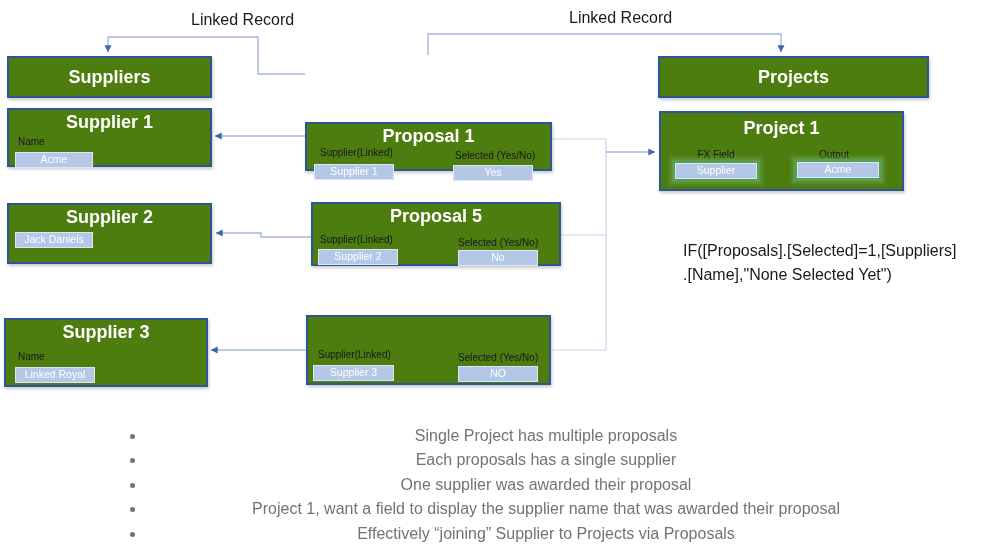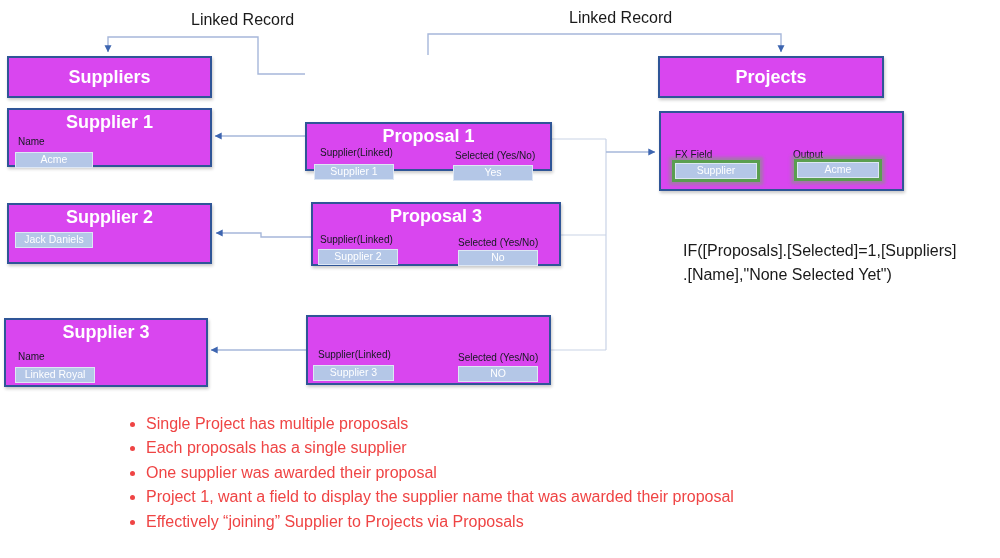--- a/index.html
+++ b/index.html
@@ -5,44 +5,44 @@
   html,body { margin:0; padding:0; background:#ffffff; }
   .canvas {
     position:relative; width:1000px; height:558px; background:#ffffff;
     font-family:"Liberation Sans", sans-serif; overflow:hidden;
   }
   .wires { position:absolute; left:0; top:0; }
   .wire { fill:none; stroke:#a6b7da; stroke-width:1.4; }
   .wire.light { stroke:#c9d3e6; stroke-width:1.2; }
 
   .box {
-    position:absolute; background:#d946ef; border:2px solid #2F5597;
+    position:absolute; background:#4d7c0f; border:2px solid #2F5597;
     box-sizing:border-box; color:#ffffff;
     box-shadow:1px 2px 3px rgba(0,0,0,0.22);
   }
   .hdr { display:flex; align-items:center; justify-content:center;
          font-size:18px; font-weight:bold; }
   .rtitle { text-align:center; font-size:18px; font-weight:bold; margin-top:2px; }
 
   .lbl { position:absolute; font-size:10px; color:#15191f; white-space:nowrap; }
   .fld {
     position:absolute; height:16px; background:#B4C7E7;
     border:1px solid #dde7f4; box-sizing:border-box;
     color:#ffffff; font-size:10.5px; line-height:13px; text-align:center;
     white-space:nowrap; overflow:hidden;
   }
   .fld.green {
     box-shadow:0 0 0 3px #5a9e50, 0 0 3px 6px rgba(106,174,96,0.45);
   }
-  .lbl.ctr { text-align:left; }
+  .lbl.ctr { text-align:center; }
 
   
   #hdr-suppliers { left:7px;   top:56px; width:205px; height:42px; }
   #hdr-proposals { left:305px; top:53px; width:252px; height:39px; }
-  #hdr-projects  { left:658px; top:56px; width:226px; height:42px; }
+  #hdr-projects  { left:658px; top:56px; width:271px; height:42px; }
 
   
   #sup1 { left:7px; top:108px; width:205px; height:59px; }
   #sup1 .lbl { left:9px;  top:26px; }
   #sup1 .fld { left:6px;  top:42px; width:78px; }
   #sup2 { left:7px; top:203px; width:205px; height:61px; }
   #sup2 .lbl { left:9px;  top:28px; }
   #sup2 .fld { left:6px;  top:27px; width:78px; }
   #sup3 { left:4px; top:318px; width:204px; height:69px; }
   #sup3 .lbl { left:12px; top:31px; }
@@ -75,22 +75,22 @@
 
   .lrlabel { position:absolute; font-size:16px; color:#1a1a1a; white-space:nowrap; }
   #lr-left  { left:191px; top:11px; }
   #lr-right { left:569px; top:9px;  }
 
   .formula {
     position:absolute; left:683px; top:239px; width:320px;
     font-size:16px; line-height:24px; color:#1a1a1a;
   }
   .notes {
-    position:absolute; left:122px; top:412px; margin:0; padding-left:24px;
-    font-size:16px; color:#ef4444; width:800px;
+    position:absolute; left:122px; top:424px; margin:0; padding-left:24px;
+    font-size:16px; color:#737373; width:800px;text-align:center;
   }
   .notes li { line-height:24.4px; }
 </style>
 </head>
 <body>
 
 <div class="canvas">
 
   <svg class="wires" width="1000" height="558">
     <defs>
@@ -140,34 +140,35 @@
   </div>
 
   <div class="box rec" id="prop1">
     <div class="rtitle">Proposal 1</div>
     <div class="lbl lbl1">Supplier(Linked)</div>
     <div class="fld fld1">Supplier 1</div>
     <div class="lbl lbl2">Selected (Yes/No)</div>
     <div class="fld fld2">Yes</div>
   </div>
   <div class="box rec" id="prop2">
-    <div class="rtitle">Proposal 3</div>
+    <div class="rtitle">Proposal 5</div>
     <div class="lbl lbl1">Supplier(Linked)</div>
     <div class="fld fld1">Supplier 2</div>
     <div class="lbl lbl2">Selected (Yes/No)</div>
     <div class="fld fld2">No</div>
   </div>
   <div class="box rec" id="prop3">
     <div class="lbl lbl1">Supplier(Linked)</div>
     <div class="fld fld1">Supplier 3</div>
     <div class="lbl lbl2">Selected (Yes/No)</div>
     <div class="fld fld2">NO</div>
   </div>
 
   <div class="box rec" id="proj1">
+    <div class="rtitle">Project 1</div>
     <div class="lbl lbl1 ctr">FX Field</div>
     <div class="fld fld1 green">Supplier</div>
     <div class="lbl lbl2 ctr">Output</div>
     <div class="fld fld2 green">Acme</div>
   </div>
 
   <div class="formula">
     <div>IF([Proposals].[Selected]=1,[Suppliers]</div>
     <div>.[Name],"None Selected Yet")</div>
   </div>

